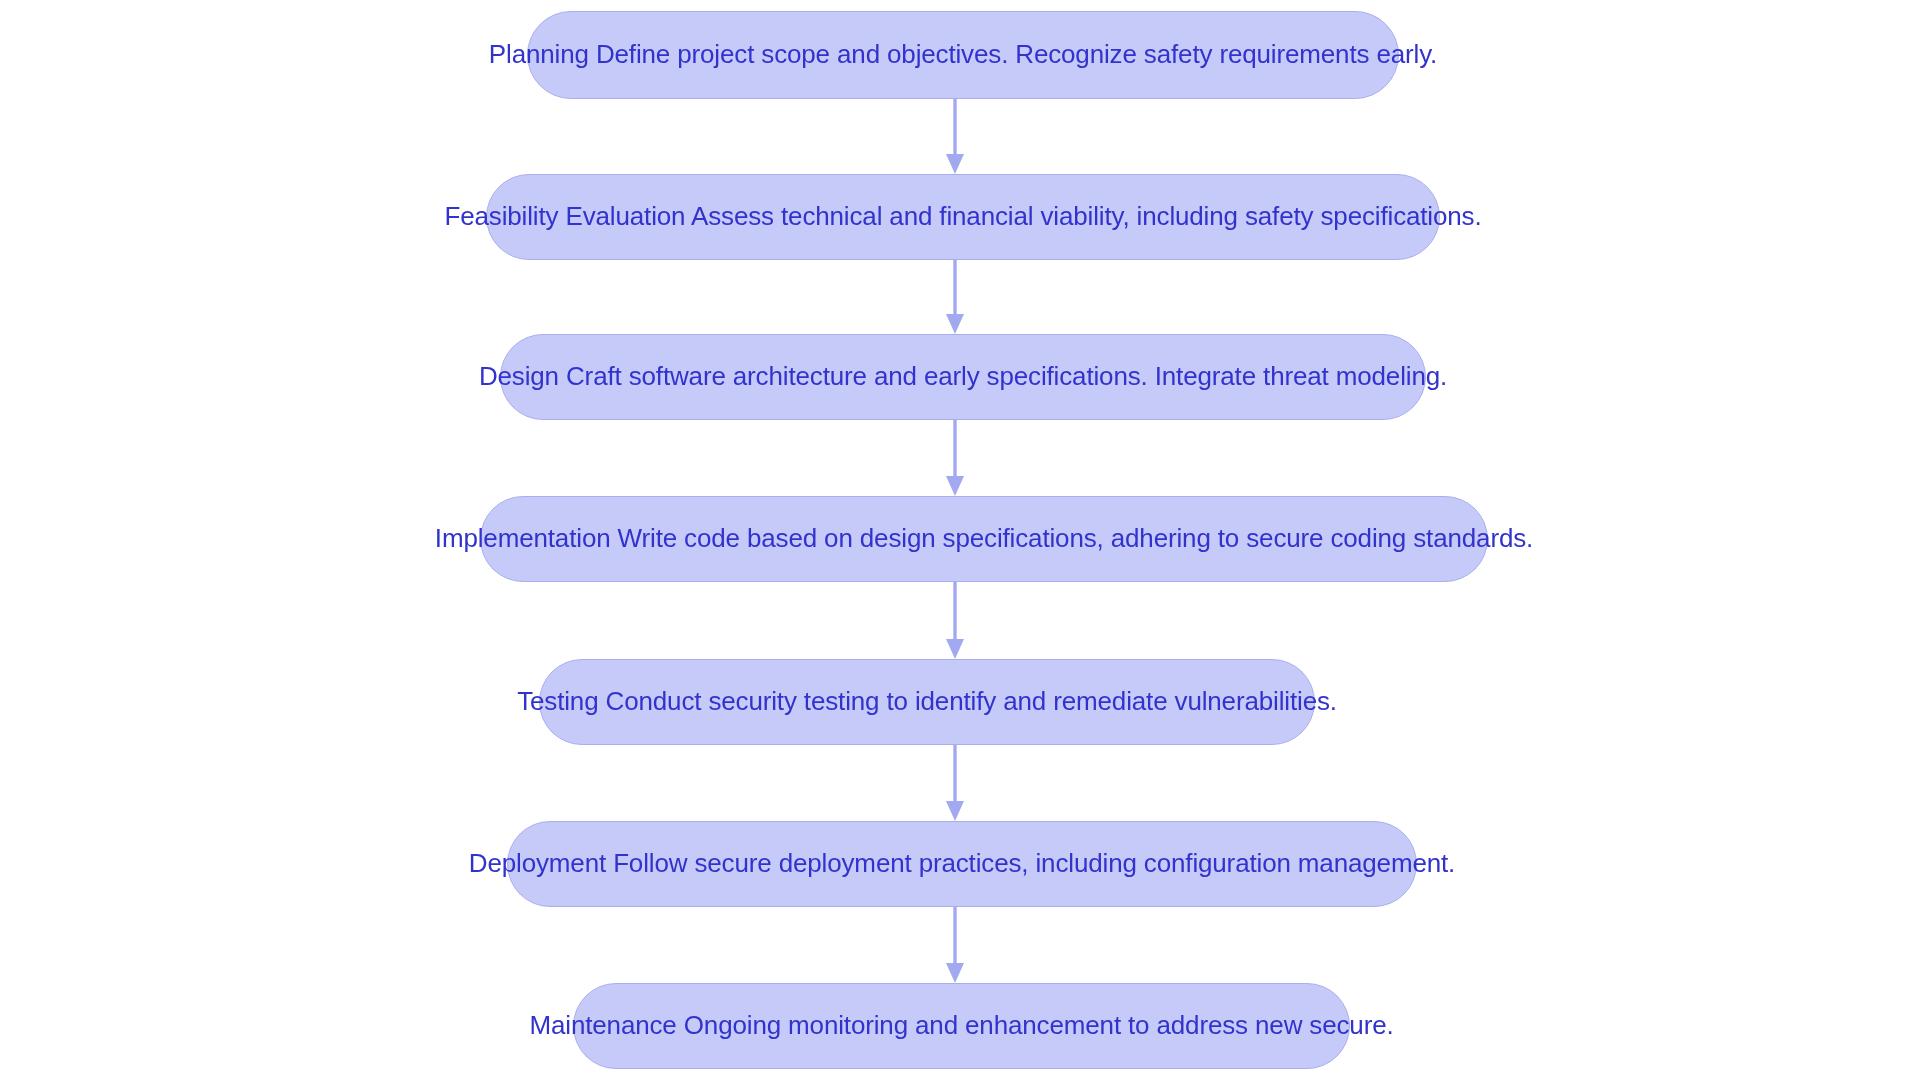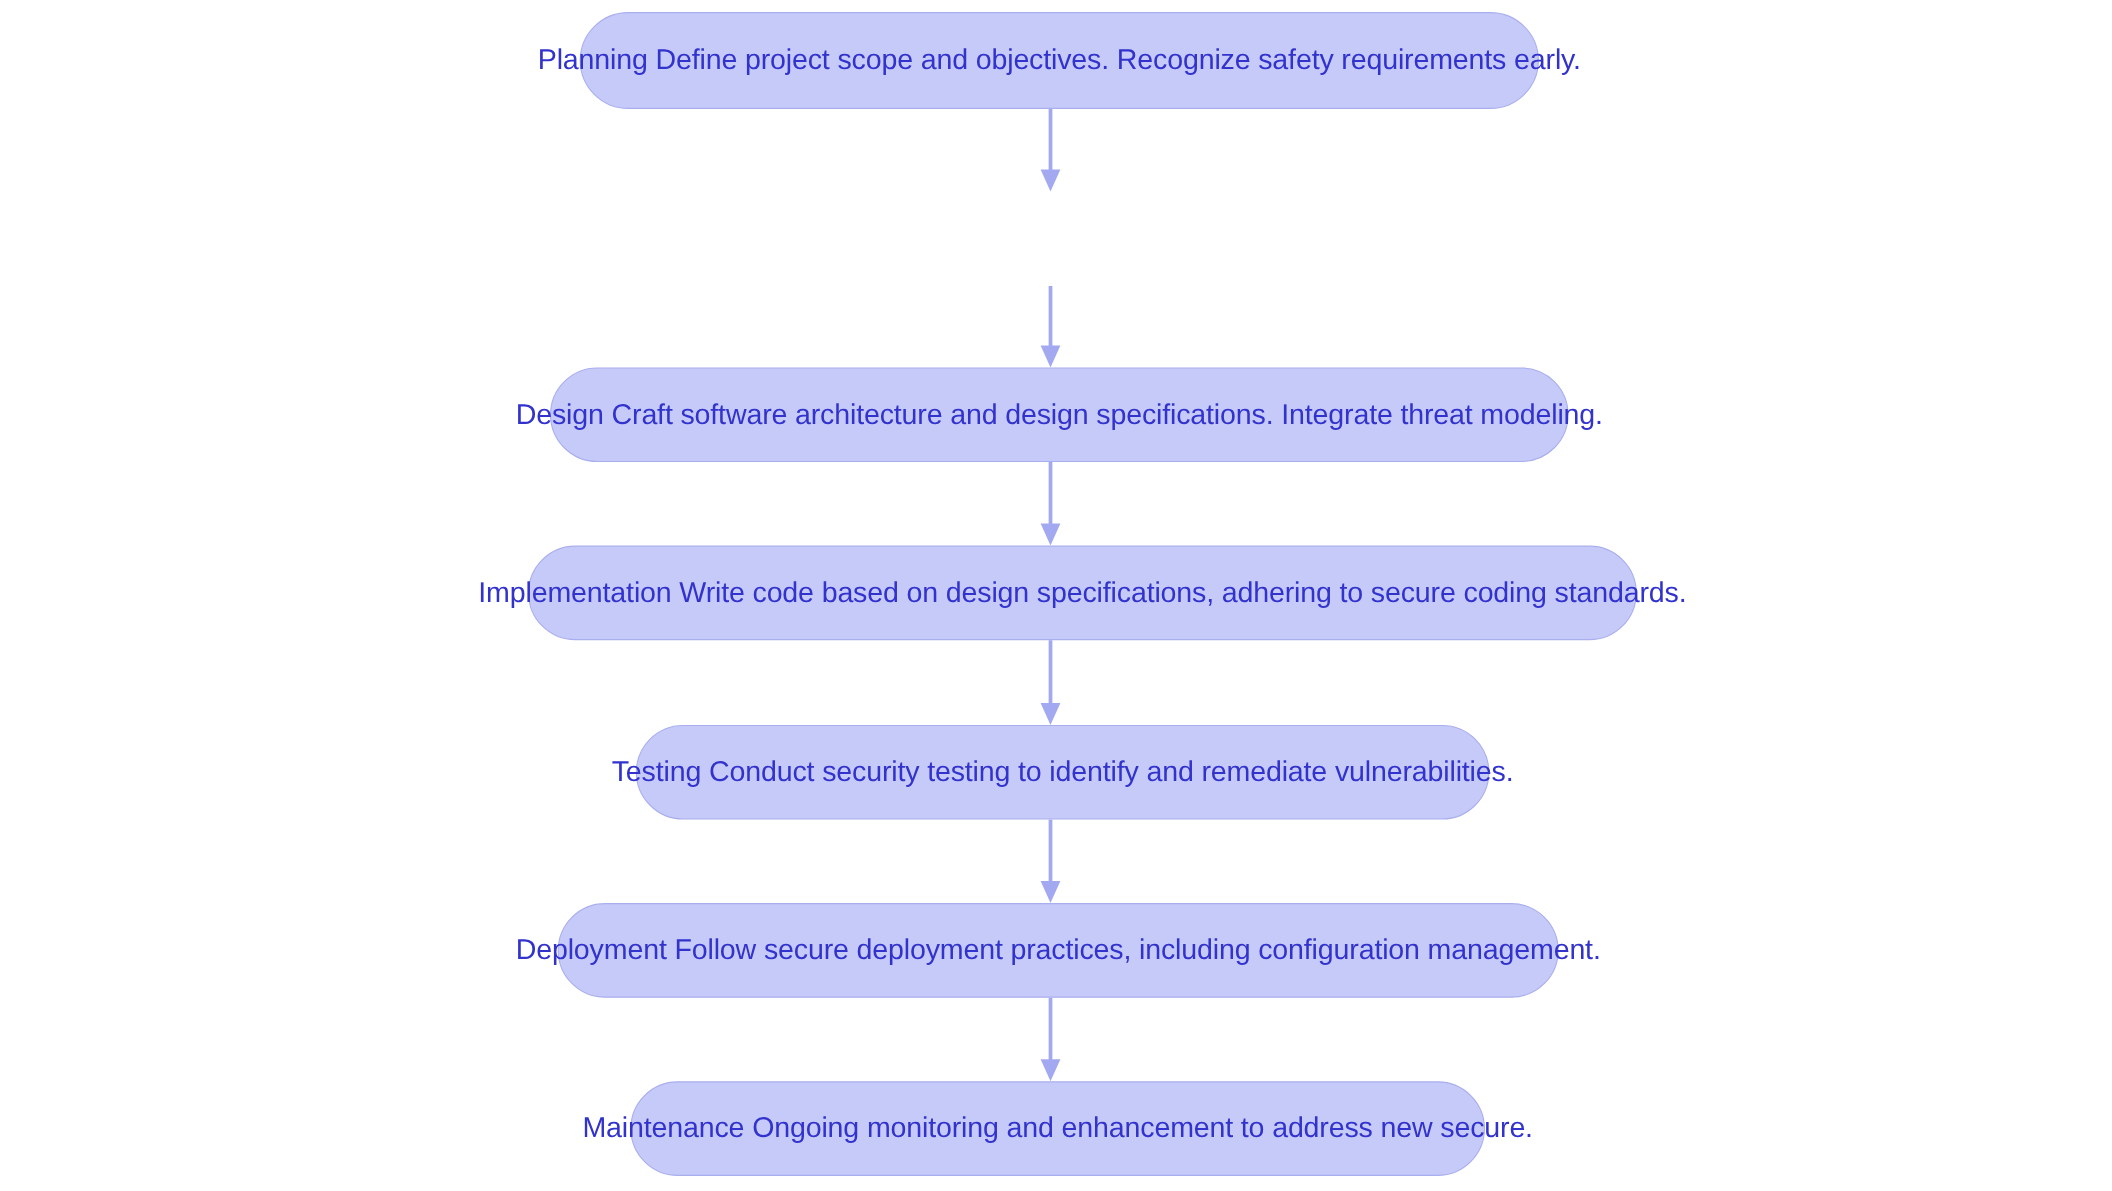--- a/index.html
+++ b/index.html
@@ -90,30 +90,33 @@
     <svg width="28" height="76" viewBox="0 0 28 76" aria-hidden="true">
       <line x1="14" y1="0" x2="14" y2="60" stroke="#a3a9f0" stroke-width="3.4"></line>
       <polygon points="5,56 23,56 14,76" fill="#a3a9f0"></polygon>
     </svg>
   </div>
 
   <div class="flow-node" style="left:527px; top:11px; width:872px; height:88px;">
     <span class="flow-node-label">Planning Define project scope and objectives. Recognize safety requirements early.</span>
   </div>
 
+  <div class="flow-node" style="left:486px; top:174px; width:954px; height:86px;">
+    <span class="flow-node-label">Feasibility Evaluation Assess technical and financial viability, including safety specifications.</span>
+  </div>
 
   <div class="flow-node" style="left:500px; top:334px; width:926px; height:86px;">
-    <span class="flow-node-label">Design Craft software architecture and design specifications. Integrate threat modeling.</span>
+    <span class="flow-node-label">Design Craft software architecture and early specifications. Integrate threat modeling.</span>
   </div>
 
   <div class="flow-node" style="left:480px; top:496px; width:1008px; height:86px;">
     <span class="flow-node-label">Implementation Write code based on design specifications, adhering to secure coding standards.</span>
   </div>
 
-  <div class="flow-node" style="left:578px; top:659px; width:776px; height:86px;">
+  <div class="flow-node" style="left:539px; top:659px; width:776px; height:86px;">
     <span class="flow-node-label">Testing Conduct security testing to identify and remediate vulnerabilities.</span>
   </div>
 
   <div class="flow-node" style="left:507px; top:821px; width:910px; height:86px;">
     <span class="flow-node-label">Deployment Follow secure deployment practices, including configuration management.</span>
   </div>
 
   <div class="flow-node" style="left:573px; top:983px; width:777px; height:86px;">
     <span class="flow-node-label">Maintenance Ongoing monitoring and enhancement to address new secure.</span>
   </div>

